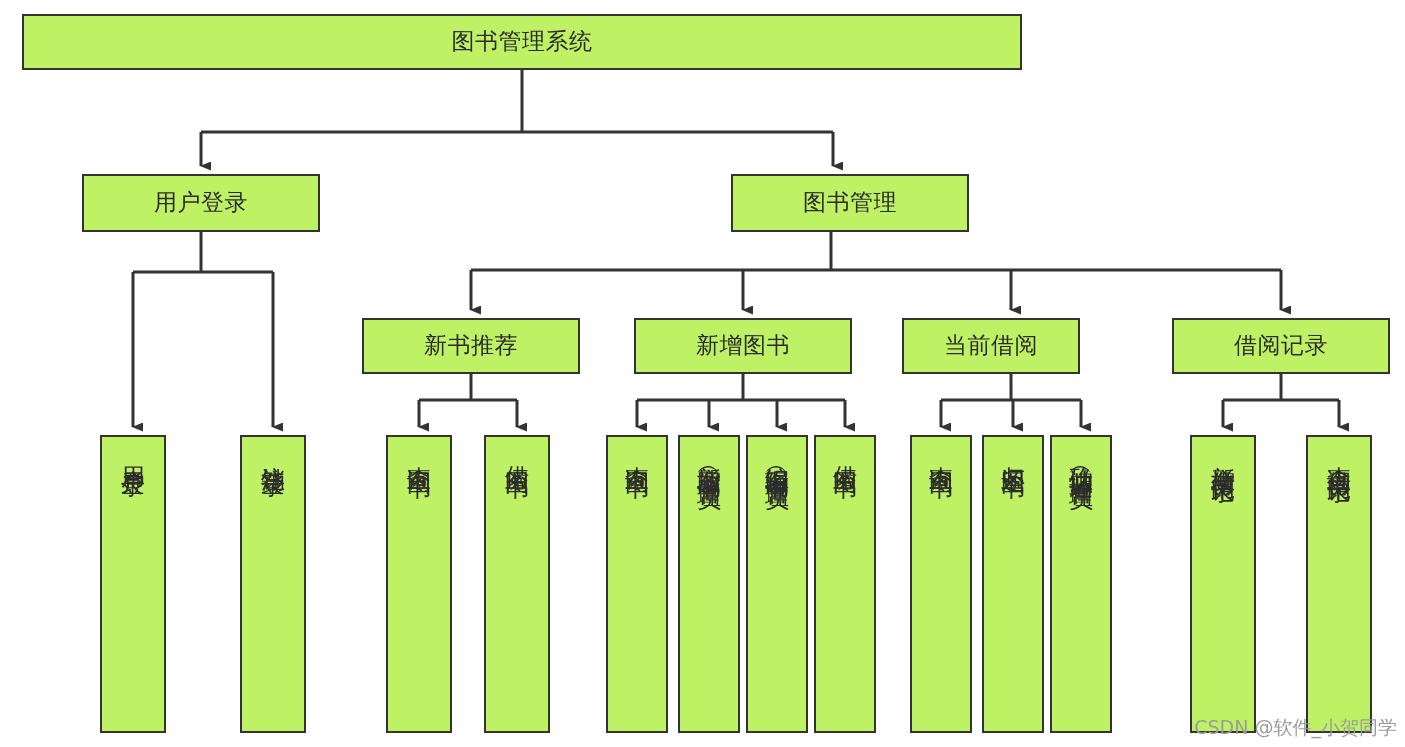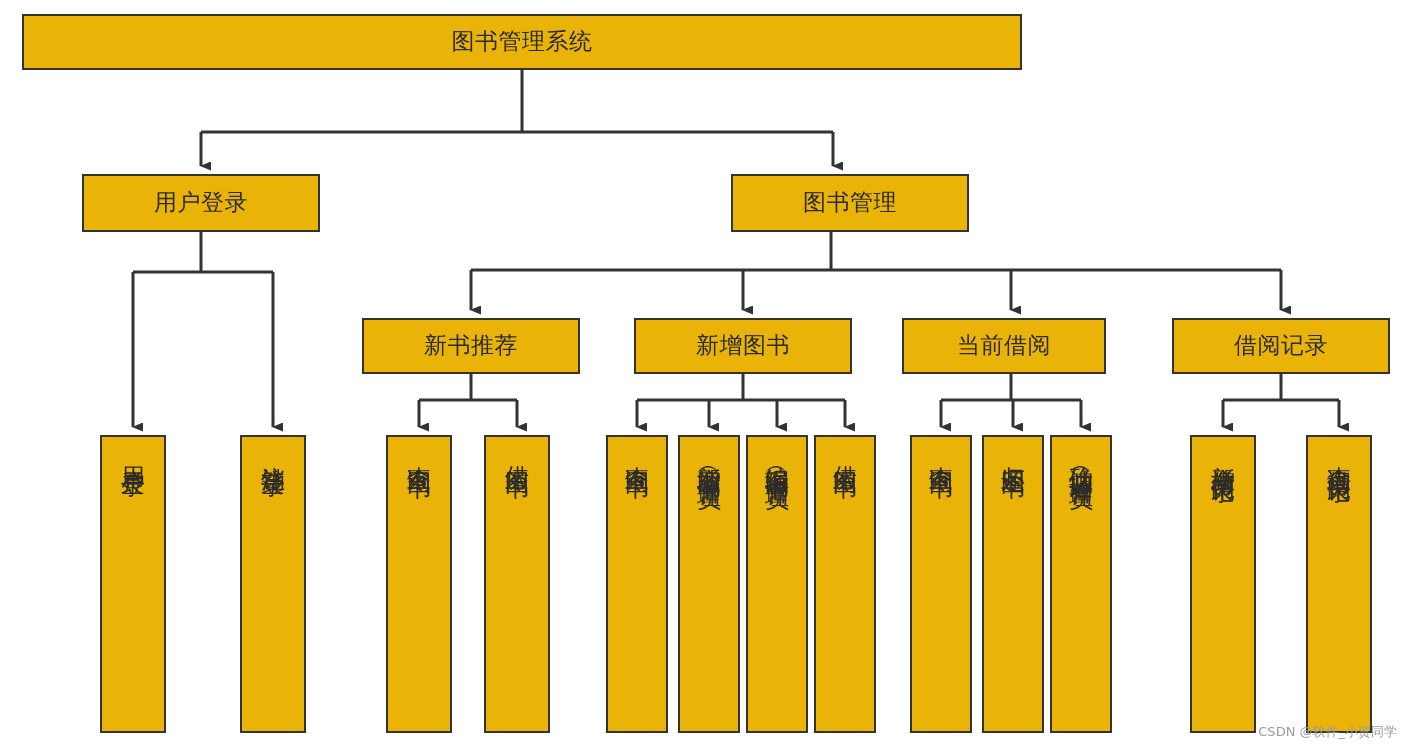--- a/index.html
+++ b/index.html
@@ -22,21 +22,21 @@
     position: absolute;
     left: 0;
     top: 0;
     width: 1405px;
     height: 747px;
   }
   .node {
     position: absolute;
     box-sizing: border-box;
     border: 2px solid #404040;
-    background: #eab308;
+    background: #bef264;
     color: #2b2b2b;
     display: flex;
     align-items: center;
     justify-content: center;
     z-index: 2;
   }
   .node-label {
     display: block;
     line-height: 1.18;
     color: #2b2b2b;
@@ -54,21 +54,21 @@
     writing-mode: vertical-rl;
     text-orientation: upright;
     font-size: 24px;
     letter-spacing: 3px;
     line-height: 1;
   }
   #watermark {
     position: absolute;
     right: 8px;
     bottom: 6px;
-    font-size: 13px;
+    font-size: 19px;
     color: #9b9b9b;
     z-index: 5;
     white-space: nowrap;
     font-family: "DejaVu Sans", "Liberation Sans", sans-serif;
     text-align: right;
   }
 </style>
 </head>
 <body>
 
@@ -134,21 +134,21 @@
   <div class="node horizontal" style="left: 712px; top: 174px; width: 238px; height: 58px; border-color: rgb(51, 51, 51); color: rgb(43, 43, 43); margin-left: 19px;">
     <span class="node-label">图书管理</span>
   </div>
 
   <div class="node horizontal" style="left: 362px; top: 318px; width: 218px; height: 56px; border-color: rgb(51, 51, 51); color: rgb(43, 43, 43); justify-content: center;">
     <span class="node-label">新书推荐</span>
   </div>
   <div class="node horizontal" style="left: 634px; top: 318px; width: 218px; height: 56px; border-color: rgb(51, 51, 51); color: rgb(43, 43, 43);">
     <span class="node-label">新增图书</span>
   </div>
-  <div class="node horizontal" style="left: 902px; top: 318px; width: 204px; height: 56px; border-color: rgb(51, 51, 51); color: rgb(43, 43, 43);">
+  <div class="node horizontal" style="left: 902px; top: 318px; width: 178px; height: 56px; border-color: rgb(51, 51, 51); color: rgb(43, 43, 43);">
     <span class="node-label">当前借阅</span>
   </div>
   <div class="node horizontal" style="left: 1172px; top: 318px; width: 218px; height: 56px; border-color: rgb(51, 51, 51); color: rgb(43, 43, 43);">
     <span class="node-label">借阅记录</span>
   </div>
 
   <div class="node vertical" style="left: 100px; top: 435px; width: 66px; height: 298px; border-color: rgb(51, 51, 51); color: rgb(43, 43, 43);">
     <span class="node-label">用户登录</span>
   </div>
   <div class="node vertical" style="left: 240px; top: 435px; width: 66px; height: 298px; border-color: rgb(51, 51, 51); color: rgb(43, 43, 43);">

